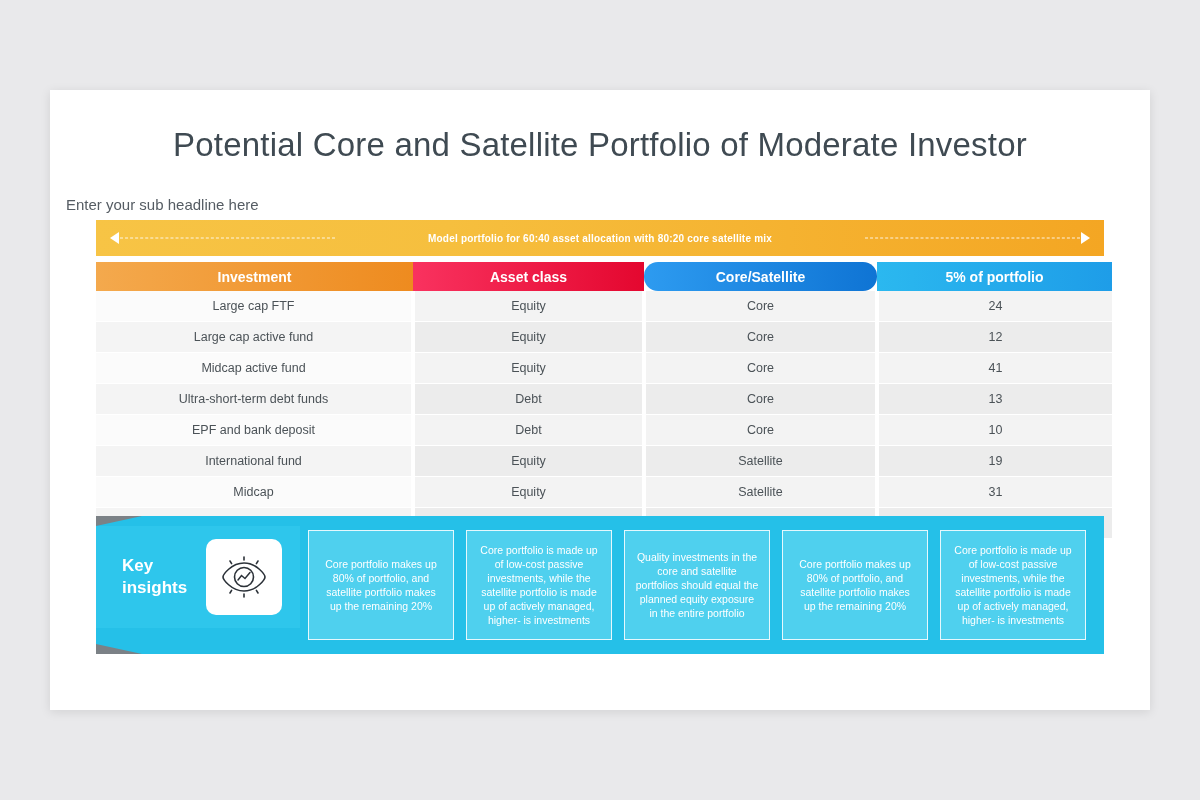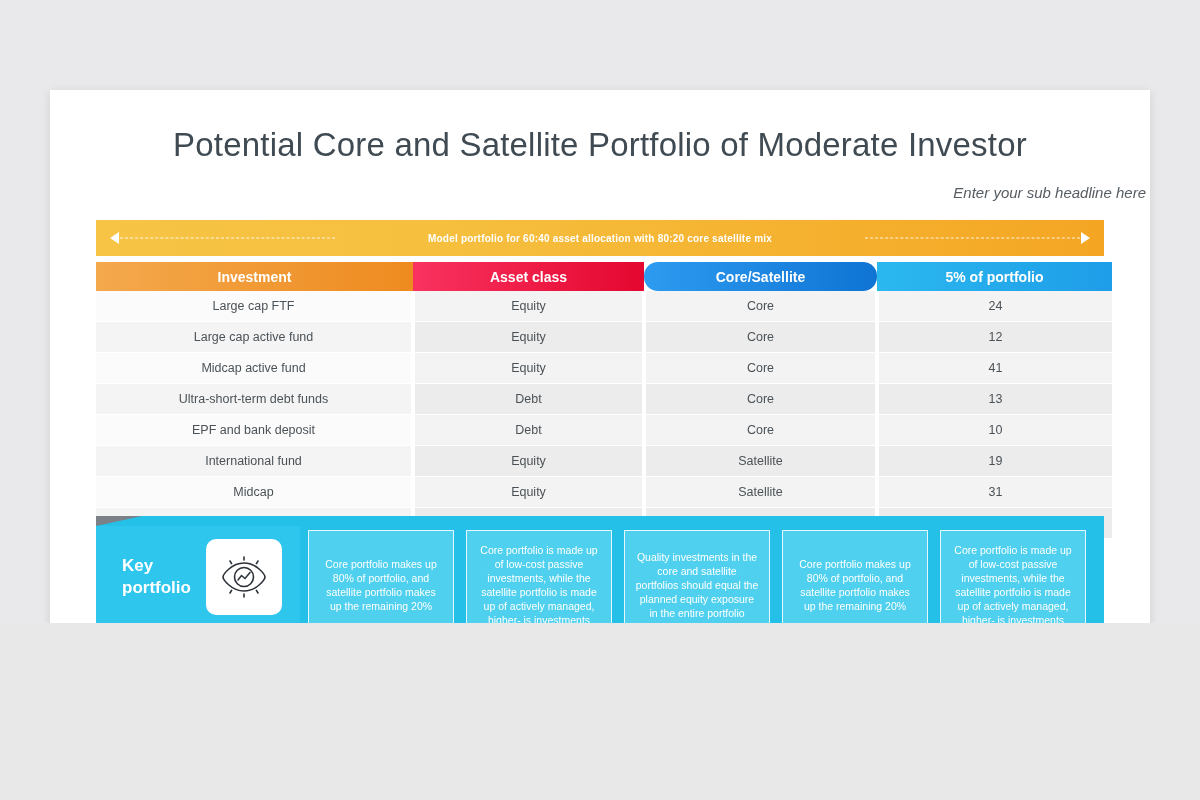--- a/index.html
+++ b/index.html
@@ -6,21 +6,21 @@
     margin: 0;
     padding: 0;
     background: #e8e8e8;
     width: 1200px;
     height: 800px;
     font-family: "Liberation Sans", sans-serif;
   }
   .stage {
     position: relative;
     width: 1200px;
-    height: 623px;
+    height: 800px;
     background: #e9e9eb;
     overflow: hidden;
   }
   .slide {
     position: absolute;
     left: 50px;
     top: 90px;
     width: 1100px;
     height: 620px;
     background: #ffffff;
@@ -29,26 +29,25 @@
   .title {
     text-align: center;
     font-size: 33px;
     color: #3f4a52;
     font-weight: normal;
     margin: 0;
     padding-top: 36px;
     letter-spacing: 0.2px;
   }
   .subtitle {
-    text-align: right;
+    text-align: left;
     font-size: 15px;
     color: #555c63;
-    margin: 4px;
+    margin: 16px;
     padding-top: 16px;
-    font-style: italic;
   }
   .banner {
     position: absolute;
     left: 46px;
     top: 130px;
     width: 1008px;
     height: 36px;
     background: linear-gradient(90deg, #f7c445 0%, #f6bf3e 35%, #f4a623 100%);
     display: flex;
     align-items: center;
@@ -280,21 +279,21 @@
       </tbody>
     </table>
 
     <div class="insights">
       <div class="tab-shadow-top"></div>
       <div class="tab-shadow-bottom"></div>
 
       <div class="tab">
         <div class="key-label">
           <span>Key</span><br>
-          <span>portfolio</span>
+          <span>insights</span>
         </div>
         <div class="icon-card">
           <svg width="50" height="44" viewBox="0 0 50 44" aria-hidden="true">
             <g fill="none" stroke="#2b3138" stroke-width="1.6" stroke-linecap="round">
               <path d="M25 8 C12 8 4 20 4 22 C4 24 12 36 25 36 C38 36 46 24 46 22 C46 20 38 8 25 8 Z"></path>
               <circle cx="25" cy="22" r="9.5"></circle>
               <polyline points="19,25 22.5,20.5 26,23.5 31,17.5" stroke-width="1.5"></polyline>
               <path d="M25 2 L25 5"></path>
               <path d="M11 6 L12.6 8.6"></path>
               <path d="M39 6 L37.4 8.6"></path>

